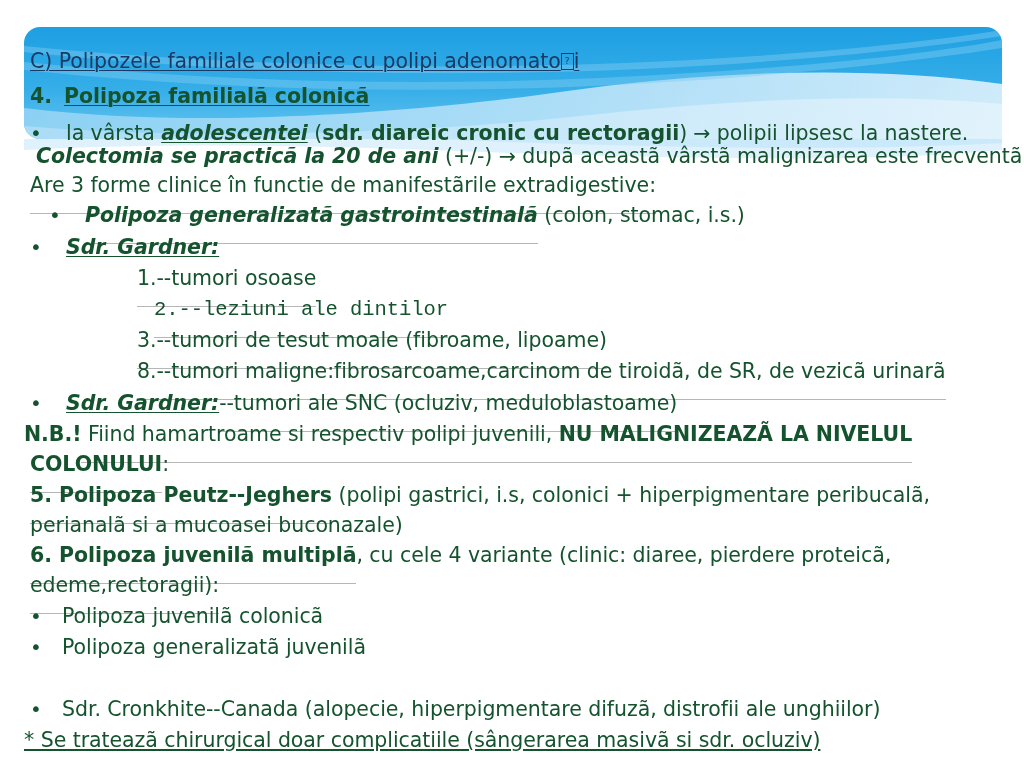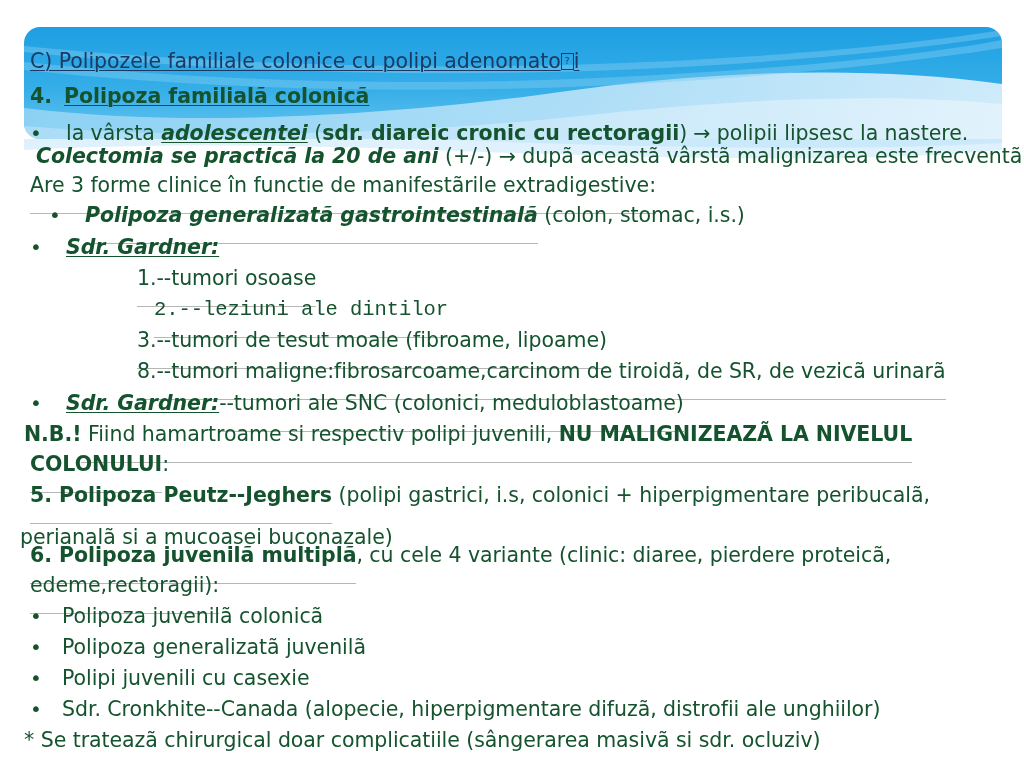--- a/index.html
+++ b/index.html
@@ -67,28 +67,28 @@
   .ln-gen      { position:absolute; left:30px;  top:201px;margin-left:19px; }
   .ln-gardner  { position:absolute; left:30px;  top:233px; }
   .ln-g1       { position:absolute; left:137px; top:264px;text-align:center; }
   .ln-g2       { position:absolute; left:154px; top:295px;font-family:Liberation Mono, monospace; }
   .ln-g3       { position:absolute; left:137px; top:326px; }
   .ln-g4       { position:absolute; left:137px; top:357px; }
   .ln-turcot   { position:absolute; left:30px;  top:389px; }
   .ln-nb       { position:absolute; left:24px;  top:420px; }
   .ln-colon    { position:absolute; left:30px;  top:450px; font-weight:bold; }
   .ln-p5a      { position:absolute; left:30px;  top:481px; }
-  .ln-p5b      { position:absolute; left:20px;  top:511px;margin-top:12px; }
+  .ln-p5b      { position:absolute; left:30px;  top:511px; }
   .ln-p6a      { position:absolute; left:30px;  top:541px; }
   .ln-p6b      { position:absolute; left:30px;  top:571px; }
   .ln-b1       { position:absolute; left:30px;  top:602px; }
   .ln-b2       { position:absolute; left:30px;  top:633px; }
   .ln-b3       { position:absolute; left:30px;  top:664px; }
   .ln-b4       { position:absolute; left:30px;  top:695px; }
-  .ln-star     { position:absolute; left:24px;  top:726px; }
+  .ln-star     { position:absolute; left:24px;  top:726px;text-decoration:underline; }
 
   .bullet {
     display: inline-block;
     width: 36px;
     text-align: left;
     font-size: 20px;
   }
   .bullet-tight {
     display: inline-block;
     width: 32px;
@@ -177,33 +177,32 @@
 
     <div class="line ln-gen"><span class="bullet">•</span><span class="bi su">Polipoza  generalizatã gastrointestinalã</span><span> (colon, stomac, i.s.)</span></div>
 
     <div class="line ln-gardner"><span class="bullet">•</span><span class="bi u">Sdr.  Gardner:</span></div>
 
     <div class="line ln-g1"><span class="su">1.--tumori osoase</span></div>
     <div class="line ln-g2"><span class="su">2.--leziuni ale dintilor</span></div>
     <div class="line ln-g3"><span class="su">3.--tumori de tesut moale (fibroame, lipoame)</span></div>
     <div class="line ln-g4"><span class="su">8.--tumori maligne:fibrosarcoame,carcinom de tiroidã, de SR, de vezicã urinarã</span></div>
 
-    <div class="line ln-turcot"><span class="bullet">•</span><span class="bi u">Sdr.  Gardner:</span><span class="su">--tumori ale SNC (colonici, meduloblastoame)</span></div>
+    <div class="line ln-turcot"><span class="bullet">•</span><span class="bi u">Sdr.  Gardner:</span><span class="su">--tumori ale SNC (ocluziv, meduloblastoame)</span></div>
 
     <div class="line ln-nb"><span class="b">N.B.!</span><span class="su"> Fiind  hamartroame si respectiv polipi juvenili,   </span><span class="b su">NU  MALIGNIZEAZÃ  LA  NIVELUL</span></div>
 
     <div class="line ln-colon"><span class="su">COLONULUI</span><span style="font-weight:normal">:</span></div>
 
     <div class="line ln-p5a"><span class="b su">5. Polipoza Peutz--Jeghers</span><span> (polipi gastrici, i.s, colonici + hiperpigmentare peribucalã,</span></div>
     <div class="line ln-p5b"><span>perianalã si a mucoasei buconazale)</span></div>
 
     <div class="line ln-p6a"><span class="b su">6. Polipoza juvenilã multiplã</span><span>, cu cele 4 variante (clinic: diaree, pierdere proteicã,</span></div>
     <div class="line ln-p6b"><span class="su">edeme,rectoragii):</span></div>
 
     <div class="line ln-b1"><span class="bullet-tight">•</span><span>Polipoza juvenilã colonicã</span></div>
     <div class="line ln-b2"><span class="bullet-tight">•</span><span>Polipoza generalizatã juvenilã</span></div>
-    <div class="line ln-b3"><span class="bullet-tight">•</span><span>Polipi juvenili cu casexie</span></div>
     <div class="line ln-b4"><span class="bullet-tight">•</span><span>Sdr. Cronkhite--Canada (alopecie, hiperpigmentare difuzã, distrofii ale unghiilor)</span></div>
 
     <div class="line ln-star"><span>* Se trateazã chirurgical doar complicatiile (sângerarea masivã si sdr. ocluziv)</span></div>
 
   </div>
 </div>
 
 </body></html>

